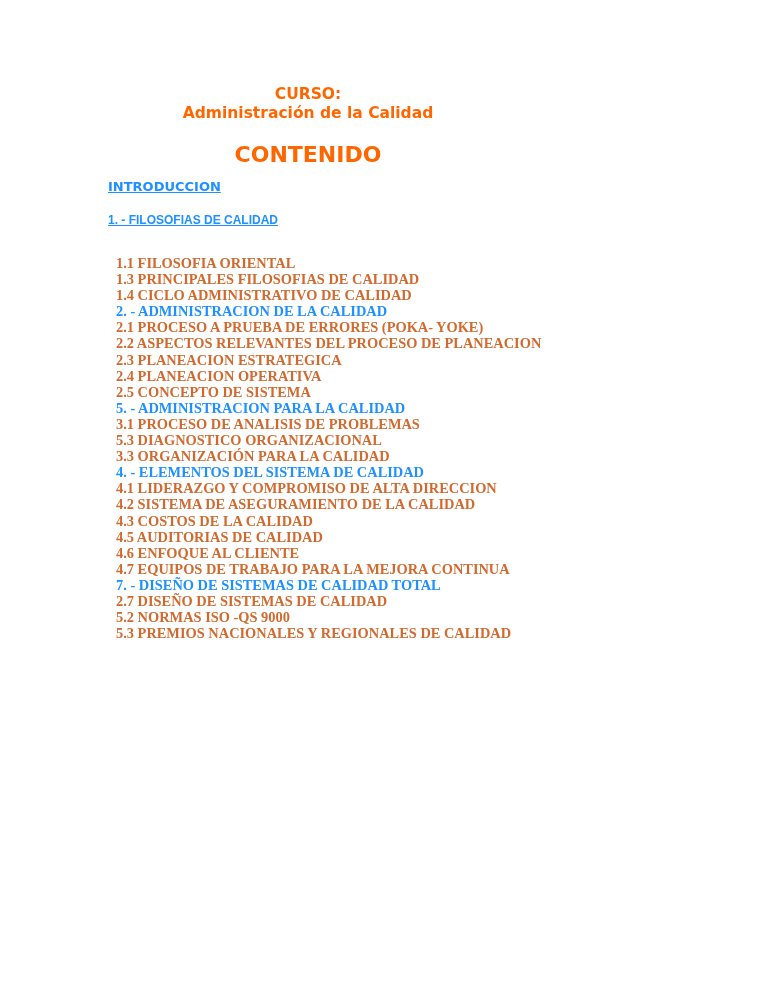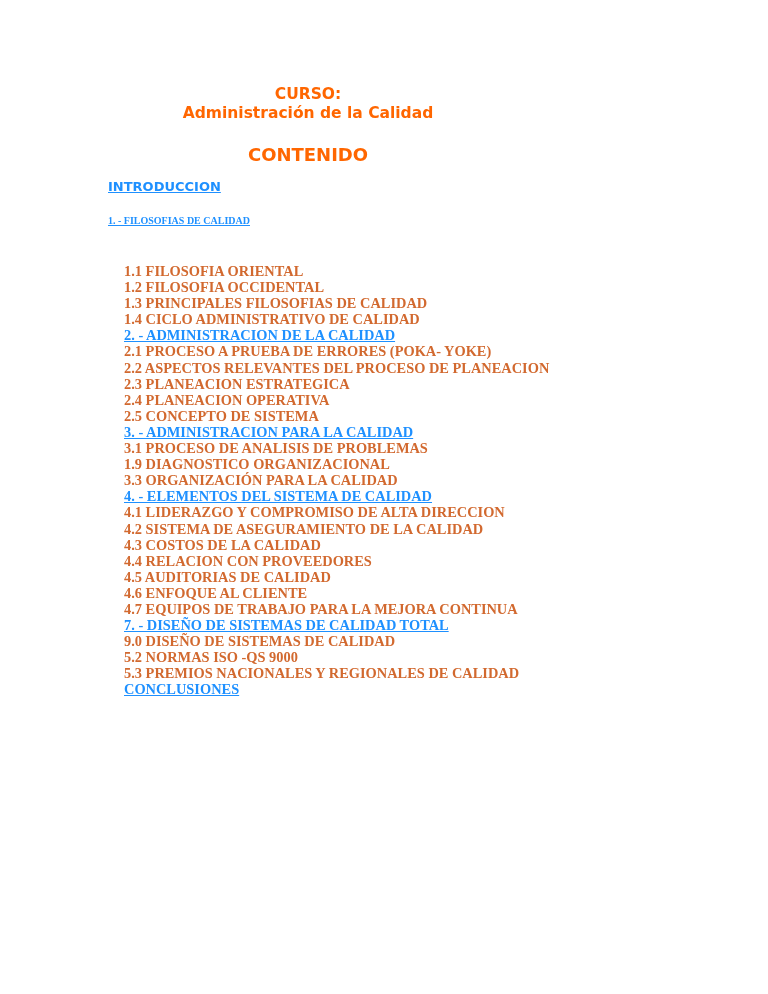--- a/index.html
+++ b/index.html
@@ -1,63 +1,60 @@
 <!DOCTYPE html>
 <html><head>
   <meta charset="utf-8">
   <style>
     html, body { margin: 0; padding: 0; background: #ffffff; }
     body { width: 768px; height: 994px; position: relative; overflow: hidden; }
     .header { position: absolute; left: 0; width: 616px; text-align: center;
       font-family: "DejaVu Sans", sans-serif; font-weight: bold; color: #FF6600; }
     .curso { top: 85px; font-size: 15.5px; line-height: 19px; }
     .subtitle { top: 104px; font-size: 15.5px; line-height: 19px; }
-    .contenido { top: 141px; font-size: 18px; line-height: 28px; }
+    .contenido { top: 141px; font-size: 22px; line-height: 28px; }
     .intro { position: absolute; left: 108px; top: 179px;
       font-family: "DejaVu Sans", sans-serif; font-weight: bold; font-size: 13px;
       color: #1E90FF; text-decoration: underline; line-height: 16px; }
     .sec1 { position: absolute; left: 108px; top: 214px;
-      font-family: Liberation Serif, serif; font-weight: bold; font-size: 10px;
+      font-family: Liberation Sans, sans-serif; font-weight: bold; font-size: 12px;
       color: #1E90FF; text-decoration: underline; line-height: 13px; }
-    .list { position: absolute; left: 108px; top: 247px; margin: 16px; padding: 0; list-style: none; }
+    .list { position: absolute; left: 108px; top: 247px; margin: 8px; padding: 0; list-style: none; }
     .list li { font-family: "Liberation Serif", serif; font-weight: bold; font-size: 14.4px;
       line-height: 16.1px; color: #D2692F; white-space: nowrap; }
-    .list li.link { color: #1E90FF; text-decoration: underline; cursor: pointer; }
+    .list li.link { color: #1E90FF; cursor: pointer; }
   </style>
 </head>
 <body>
 
 <div class="header curso">CURSO:</div>
 <div class="header subtitle">Administración de la Calidad</div>
 <div class="header contenido">CONTENIDO</div>
 
 <a class="intro">INTRODUCCION</a>
 <a class="sec1">1. - FILOSOFIAS DE CALIDAD</a>
 
 <ul class="list" id="toc-list">
     <li class="">1.1 FILOSOFIA ORIENTAL</li>
-    <li class="">1.2 FILOSOFIA OCCIDENTAL</li>
     <li class="">1.3 PRINCIPALES FILOSOFIAS DE CALIDAD</li>
     <li class="">1.4 CICLO ADMINISTRATIVO DE CALIDAD</li>
     <li class="link">2. - ADMINISTRACION DE LA CALIDAD</li>
     <li class="">2.1 PROCESO A PRUEBA DE ERRORES (POKA- YOKE)</li>
     <li class="">2.2 ASPECTOS RELEVANTES DEL PROCESO DE PLANEACION</li>
     <li class="">2.3 PLANEACION ESTRATEGICA</li>
     <li class="">2.4 PLANEACION OPERATIVA</li>
     <li class="">2.5 CONCEPTO DE SISTEMA</li>
-    <li class="link">3. - ADMINISTRACION PARA LA CALIDAD</li>
+    <li class="link">5. - ADMINISTRACION PARA LA CALIDAD</li>
     <li class="">3.1 PROCESO DE ANALISIS DE PROBLEMAS</li>
-    <li class="">1.9 DIAGNOSTICO ORGANIZACIONAL</li>
+    <li class="">5.3 DIAGNOSTICO ORGANIZACIONAL</li>
     <li class="">3.3 ORGANIZACIÓN PARA LA CALIDAD</li>
     <li class="link">4. - ELEMENTOS DEL SISTEMA DE CALIDAD</li>
     <li class="">4.1 LIDERAZGO Y COMPROMISO DE ALTA DIRECCION</li>
     <li class="">4.2 SISTEMA DE ASEGURAMIENTO DE LA CALIDAD</li>
     <li class="">4.3 COSTOS DE LA CALIDAD</li>
-    <li class="">4.4 RELACION CON PROVEEDORES</li>
     <li class="">4.5 AUDITORIAS DE CALIDAD</li>
     <li class="">4.6 ENFOQUE AL CLIENTE</li>
     <li class="">4.7 EQUIPOS DE TRABAJO PARA LA MEJORA CONTINUA</li>
     <li class="link">7. - DISEÑO DE SISTEMAS DE CALIDAD TOTAL</li>
-    <li class="">9.0 DISEÑO DE SISTEMAS DE CALIDAD</li>
+    <li class="">2.7 DISEÑO DE SISTEMAS DE CALIDAD</li>
     <li class="">5.2 NORMAS ISO -QS 9000</li>
     <li class="">5.3 PREMIOS NACIONALES Y REGIONALES DE CALIDAD</li>
-    <li class="link">CONCLUSIONES</li>
   </ul>
 
 </body></html>

